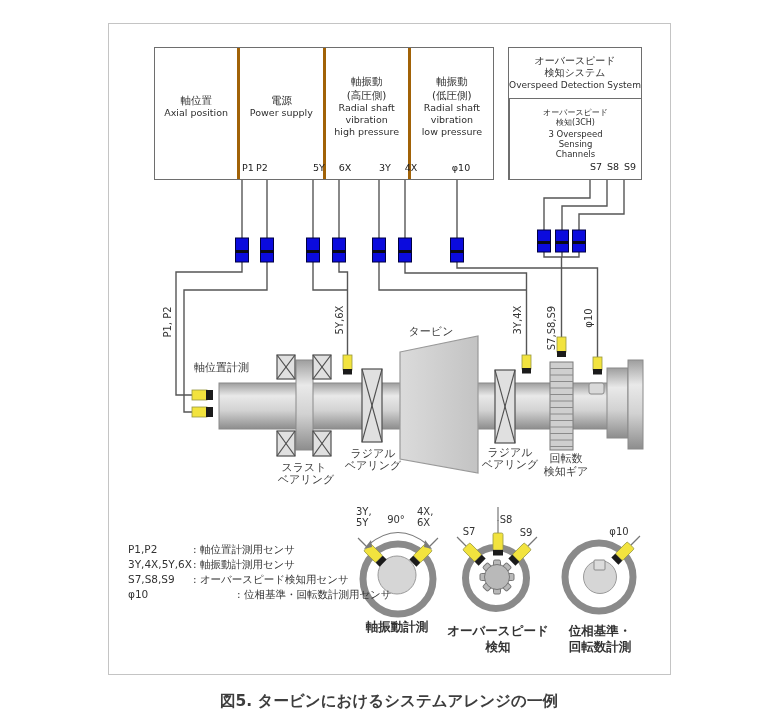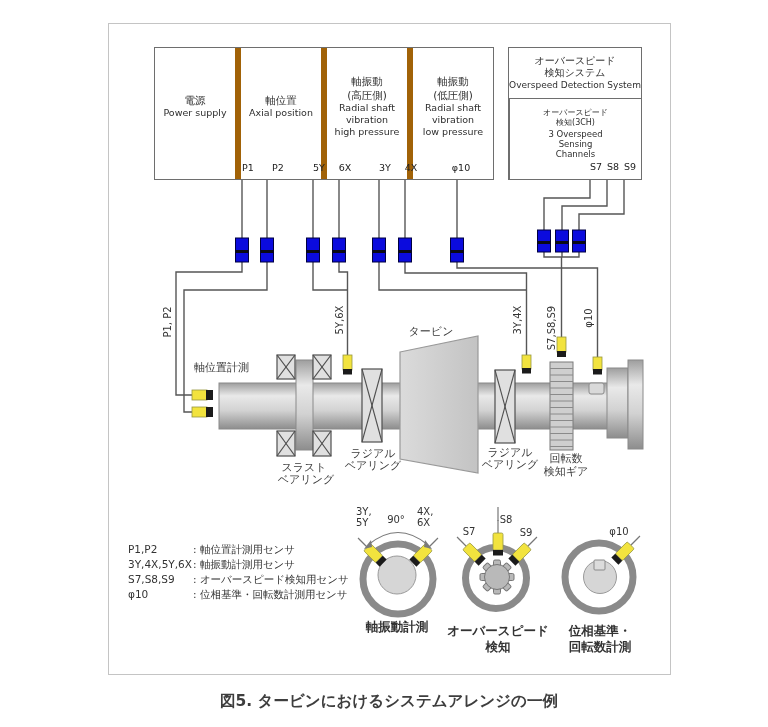--- a/index.html
+++ b/index.html
@@ -1,19 +1,19 @@
 <!DOCTYPE html>
 <html><head>
 <meta charset="utf-8">
 <style>
   html,body{margin:0;padding:0;background:#fff;font-family:"DejaVu Sans","Liberation Sans",sans-serif;}
   .page{position:relative;width:768px;height:727px;background:#fff;overflow:hidden;}
   .fig-border{position:absolute;left:108px;top:23px;width:561px;height:650px;border:1px solid #c4c4c4;background:#fff;}
   .boxrow{position:absolute;left:154px;top:47px;width:340px;height:133px;border:1px solid #6e6e6e;display:flex;box-sizing:border-box;background:#fff;}
-  .cell{flex:1;border-left:6px solid #a16207;display:flex;flex-direction:column;align-items:center;justify-content:center;text-align:center;color:#2e2e2e;padding-bottom:14px;box-sizing:border-box;}
+  .cell{flex:1;border-left:3px solid #a16207;display:flex;flex-direction:column;align-items:center;justify-content:center;text-align:center;color:#2e2e2e;padding-bottom:14px;box-sizing:border-box;}
   .cell:first-child{border-left:none;}
   .jp{font-size:10.5px;line-height:1.3;white-space:nowrap;}
   .en{font-size:9.5px;line-height:1.25;white-space:nowrap;}
   .ods{position:absolute;left:508px;top:47px;width:134px;height:133px;border:1px solid #6e6e6e;box-sizing:border-box;background:#fff;}
   .ods-title{height:51px;border-bottom:1px solid #6e6e6e;display:flex;flex-direction:column;align-items:center;justify-content:center;text-align:center;color:#2e2e2e;box-sizing:border-box;}
   .ods-title .jp{font-size:10px;line-height:1.25;}
   .ods-title .en{font-size:9px;}
   .ods-cells{display:flex;height:81px;}
   .ods-cell{flex:1;display:flex;flex-direction:column;align-items:center;justify-content:center;text-align:center;color:#2e2e2e;box-sizing:border-box;}
   .ods-cell.right{border-left:1px solid #6e6e6e;padding-bottom:12px;}
@@ -239,26 +239,26 @@
     <g>
       <circle cx="599" cy="577" r="34" fill="#fff" stroke="#8a8a8a" stroke-width="7"></circle>
       <circle cx="600" cy="577" r="16.5" fill="#d6d6d6" stroke="#9a9a9a"></circle>
       <rect x="594" y="560" width="11" height="10" rx="1" fill="#dcdcdc" stroke="#8a8a8a"></rect>
       <use href="#probe" transform="translate(623,553) rotate(135)"></use>
     </g>
   </svg>
 
   <div class="boxrow">
     <div class="cell">
+      <div class="jp">軸位置</div>
+      <div class="en">Axial position</div>
+    </div>
+    <div class="cell">
       <div class="jp">電源</div>
       <div class="en">Power supply</div>
-    </div>
-    <div class="cell">
-      <div class="jp">軸位置</div>
-      <div class="en">Axial position</div>
     </div>
     <div class="cell">
       <div class="jp">軸振動</div>
       <div class="jp">(高圧側)</div>
       <div class="en">Radial shaft</div>
       <div class="en">vibration</div>
       <div class="en">high pressure</div>
     </div>
     <div class="cell">
       <div class="jp">軸振動</div>
@@ -280,21 +280,21 @@
         <div class="jp">オーバースピード</div>
         <div class="jp">検知(3CH)</div>
         <div class="en">3 Overspeed</div>
         <div class="en">Sensing</div>
         <div class="en">Channels</div>
       </div>
     </div>
   </div>
 
   <span class="pin" style="left:242px;top:162px;">P1</span>
-  <span class="pin" style="left:272px;top:162px;">P2</span>
+  <span class="pin" style="left:256px;top:162px;">P2</span>
   <span class="pin" style="left:313px;top:162px;">5Y</span>
   <span class="pin" style="left:339px;top:162px;">6X</span>
   <span class="pin" style="left:379px;top:162px;">3Y</span>
   <span class="pin" style="left:405px;top:162px;">4X</span>
   <span class="pin" style="left:455px;top:162px;">φ10</span>
   <span class="pin" style="left:590px;top:161px;">S7</span>
   <span class="pin" style="left:607px;top:161px;">S8</span>
   <span class="pin" style="left:624px;top:161px;">S9</span>
 
   <span class="vlabel" style="left:167px;top:322px;">P1, P2</span>
@@ -336,17 +336,17 @@
   <span class="ccap" style="left:600px;top:639px;">回転数計測</span>
 
   <div>
     <span class="lkey" style="top:543px;">P1,P2</span>
     <span class="ldesc" style="top:543px;text-align:center;">: 軸位置計測用センサ</span>
     <span class="lkey" style="top:558px;">3Y,4X,5Y,6X</span>
     <span class="ldesc" style="top:558px;">: 軸振動計測用センサ</span>
     <span class="lkey" style="top:573px;">S7,S8,S9</span>
     <span class="ldesc" style="top:573px;">: オーバースピード検知用センサ</span>
     <span class="lkey" style="top:588px;">φ10</span>
-    <span class="ldesc" style="top:588px;">: 位相基準・回転数計測用センサ</span>
+    <span class="ldesc" style="top:588px;margin-left:44px;">: 位相基準・回転数計測用センサ</span>
   </div>
 
   <div class="figcap">図5. タービンにおけるシステムアレンジの一例</div>
 </div>
 
 </body></html>

